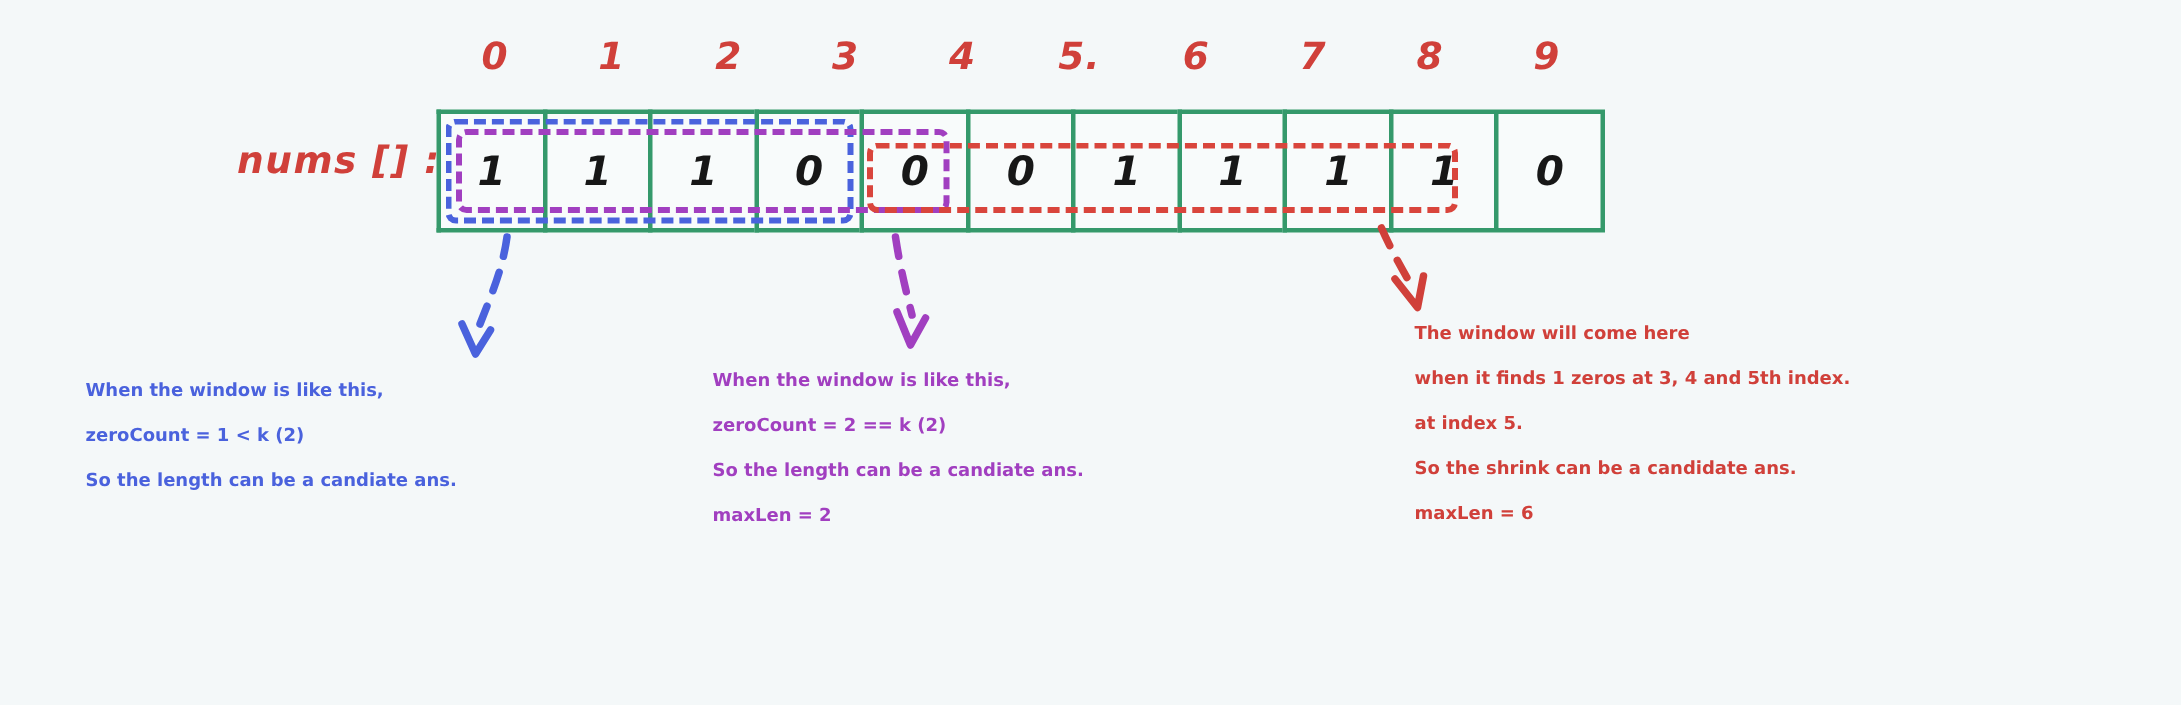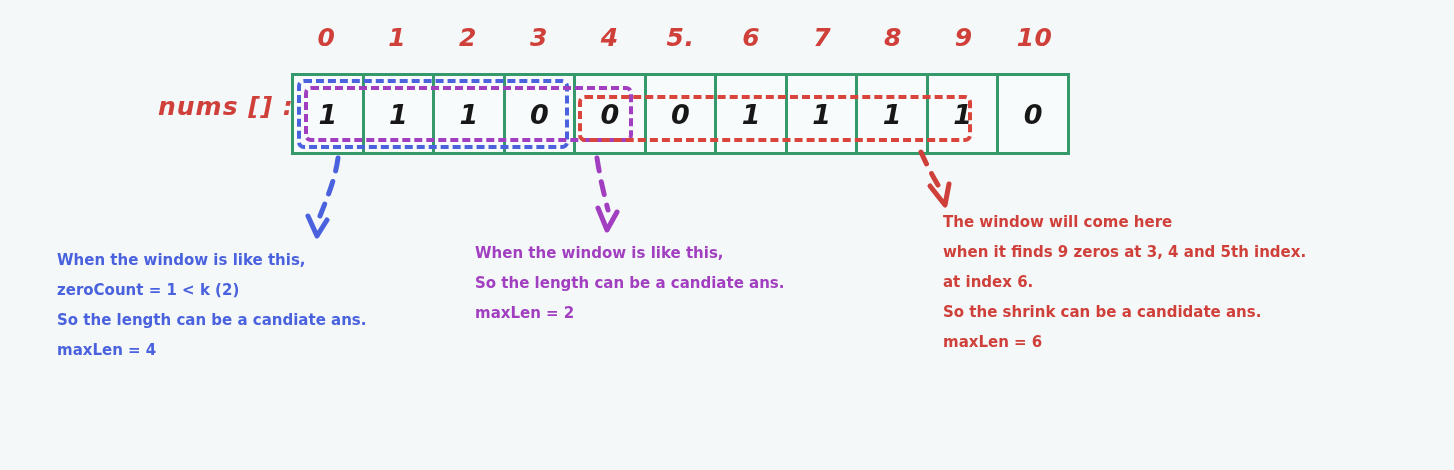--- a/index.html
+++ b/index.html
@@ -122,21 +122,21 @@
     width: 1454px;
     height: 470px;
     pointer-events: none;
     z-index: 5;
   }
 
   
   .note {
     position: absolute;
     font-family: "DejaVu Sans", sans-serif;
-    font-size: 15px;
+    font-size: 12px;
     font-weight: 700;
     line-height: 30px;
     white-space: nowrap;
   }
   .note-blue   { left: 57px;  top: 245px; color: #4a62dd; }
   .note-purple { left: 475px; top: 238px; color: #a13fc0; }
   .note-red    { left: 943px; top: 207px; color: #d0403a; }
   .note-line { display: block; }
 </style>
 </head>
@@ -148,21 +148,20 @@
     <span class="index-label">0</span>
     <span class="index-label">1</span>
     <span class="index-label">2</span>
     <span class="index-label">3</span>
     <span class="index-label">4</span>
     <span class="index-label">5.</span>
     <span class="index-label">6</span>
     <span class="index-label">7</span>
     <span class="index-label">8</span>
     <span class="index-label">9</span>
-    <span class="index-label">10</span>
   </div>
 
   <div class="nums-label">nums [] :</div>
 
   <div class="array-row">
     <div class="cell">
         <span class="cell-value">1</span>
       </div>
     <div class="cell">
         <span class="cell-value">1</span>
@@ -215,30 +214,30 @@
     <g>
       <path d="M921,152 C928,168 935,180 942,192" stroke="#d0403a" stroke-width="5" stroke-dasharray="13 11" fill="none" stroke-linecap="round"></path>
       <path d="M930,186 L945,205 L949,184" stroke="#d0403a" stroke-width="5" fill="none" stroke-linecap="round" stroke-linejoin="round"></path>
     </g>
   </svg>
 
   <div class="note note-blue">
     <span class="note-line">When the window is like this,</span>
     <span class="note-line">zeroCount = 1 &lt; k (2)</span>
     <span class="note-line">So the length can be a candiate ans.</span>
-    <span class="note-line">maxLen = 4</span>
   </div>
 
   <div class="note note-purple">
     <span class="note-line">When the window is like this,</span>
+    <span class="note-line">zeroCount = 2 == k (2)</span>
     <span class="note-line">So the length can be a candiate ans.</span>
     <span class="note-line">maxLen = 2</span>
   </div>
 
   <div class="note note-red">
     <span class="note-line">The window will come here</span>
-    <span class="note-line">when it finds 9 zeros at 3, 4 and 5th index.</span>
-    <span class="note-line">at index 6.</span>
+    <span class="note-line">when it finds 1 zeros at 3, 4 and 5th index.</span>
+    <span class="note-line">at index 5.</span>
     <span class="note-line">So the shrink can be a candidate ans.</span>
     <span class="note-line">maxLen = 6</span>
   </div>
 
 </div>
 
 </body></html>

